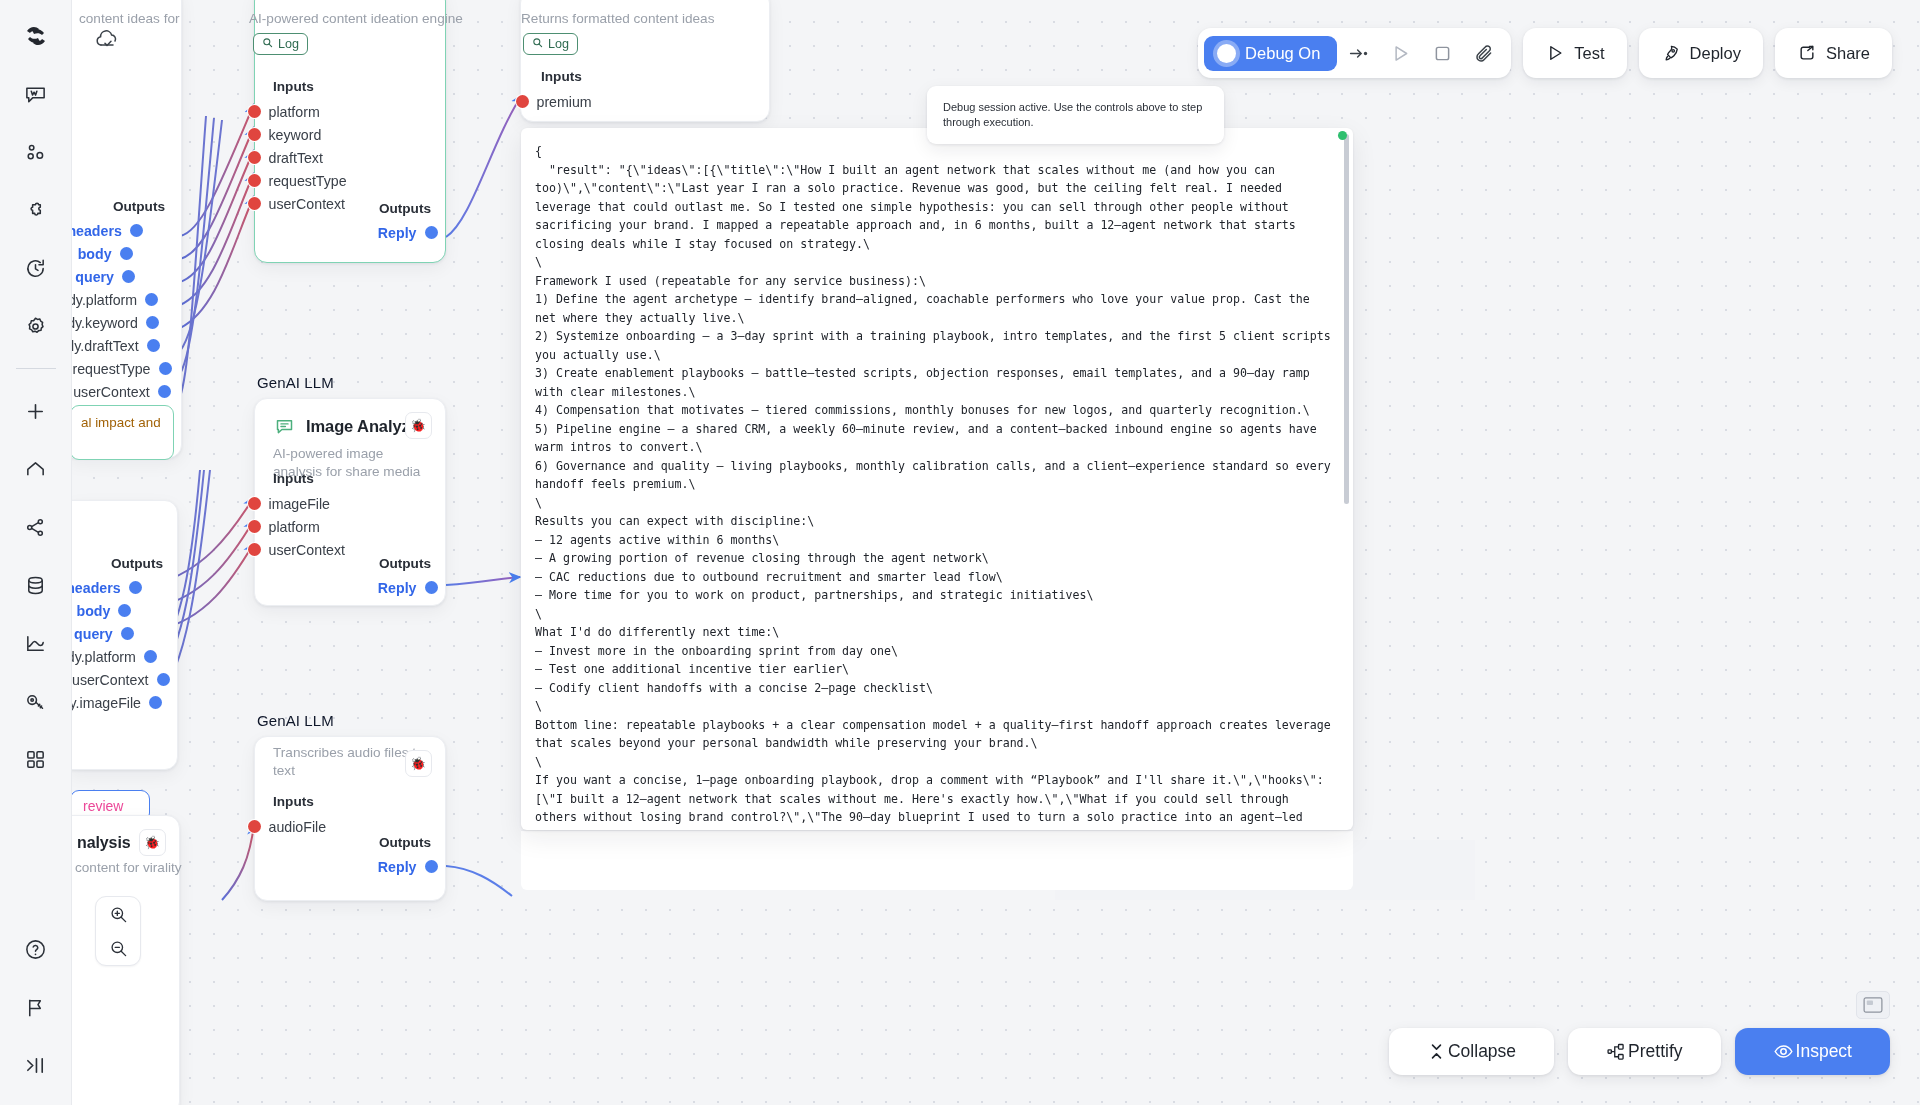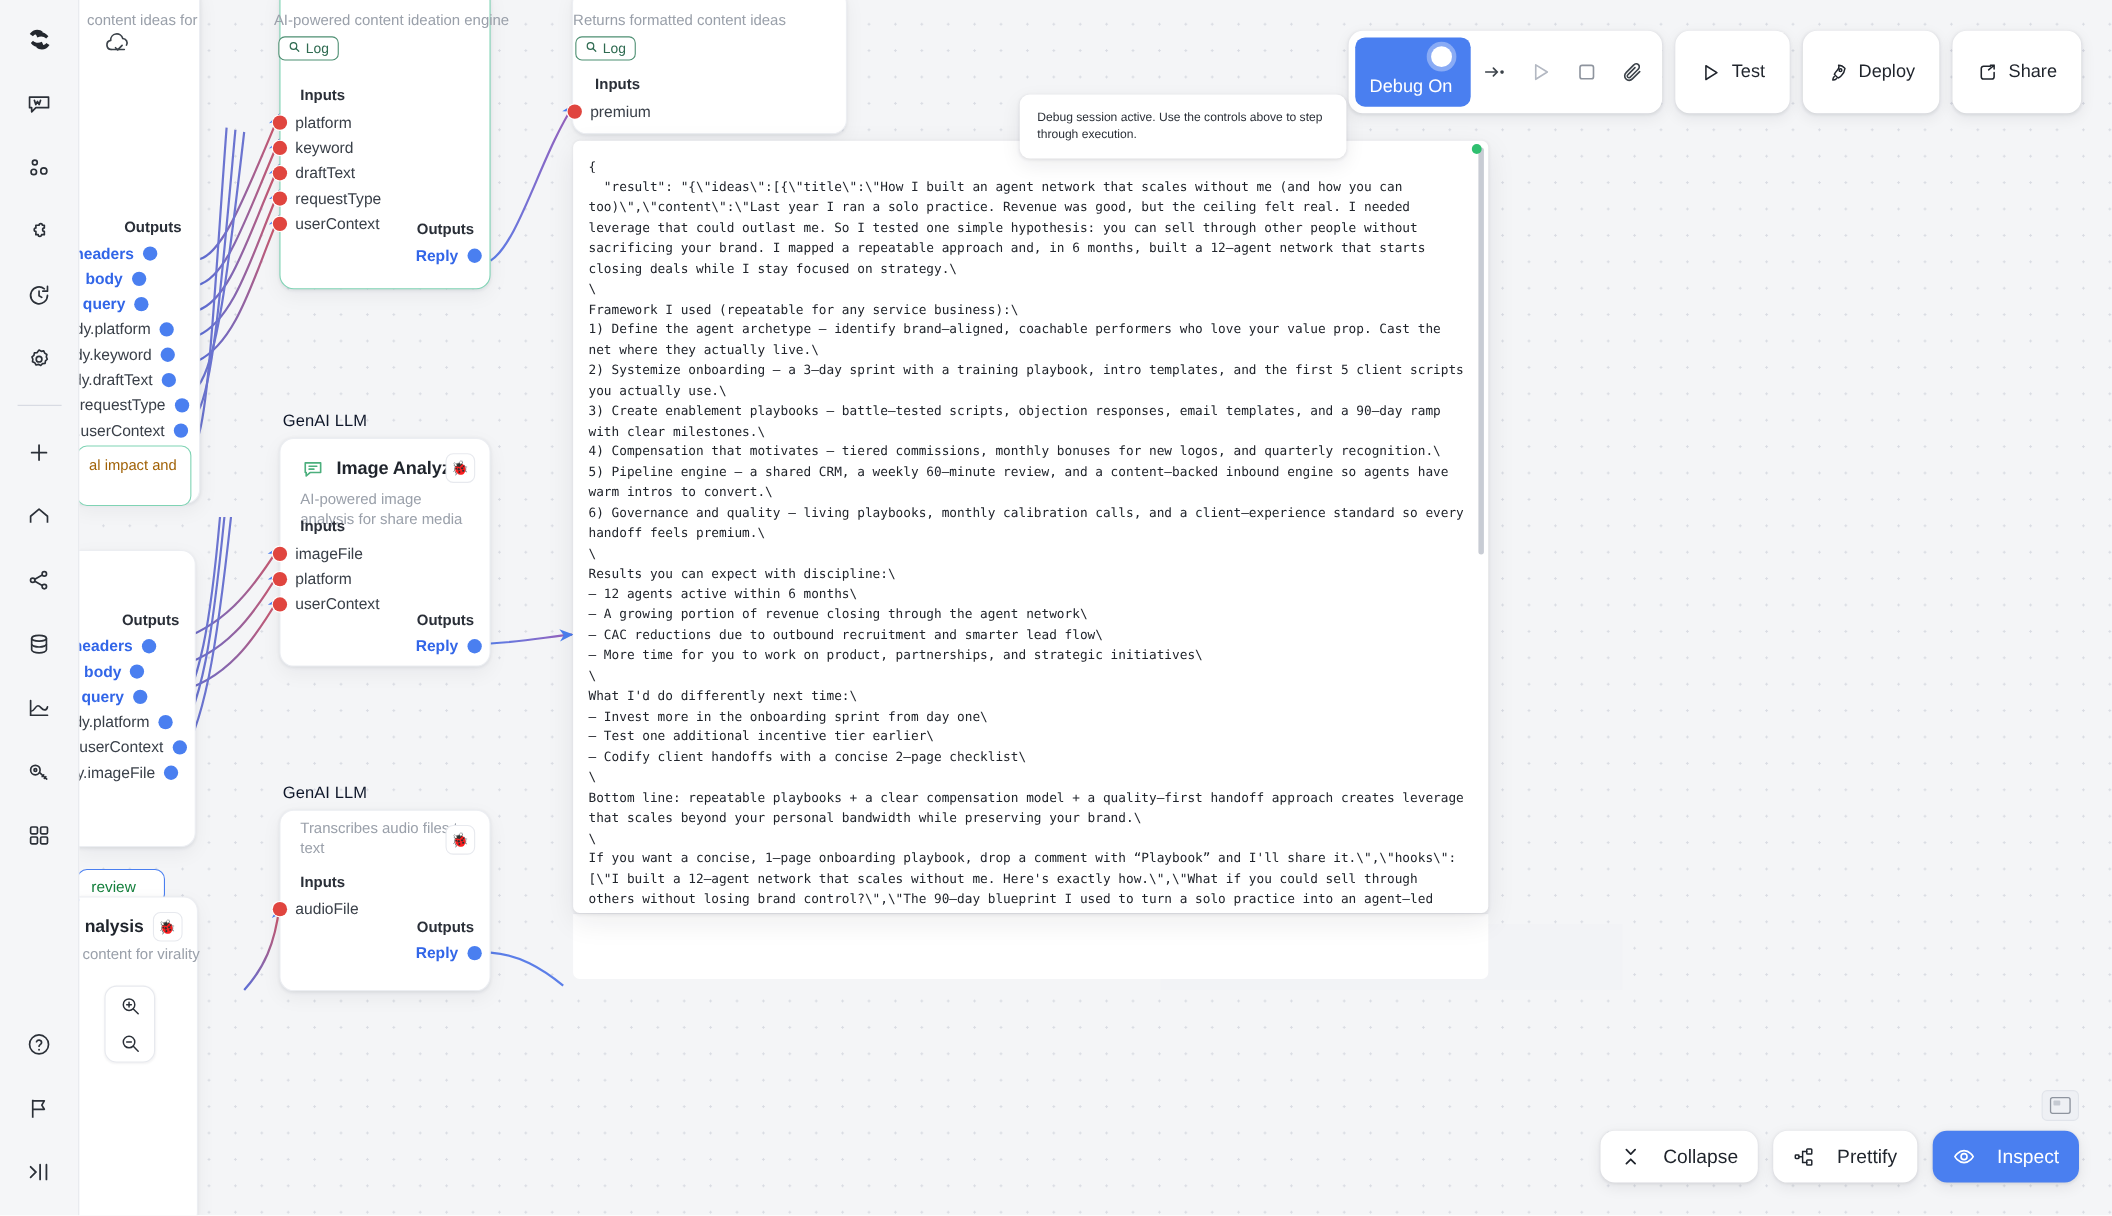--- a/index.html
+++ b/index.html
@@ -79,40 +79,40 @@
   
   .zoomctl {
     position: absolute; width: 46px; border: 1px solid #e7e9ee; border-radius: 11px;
     background: #fff; display: flex; flex-direction: column; align-items: center;
     box-shadow: 0 1px 2px rgba(20,25,40,.05);
   }
   .zoomctl div { height: 34px; width: 46px; display: flex; align-items: center; justify-content: center; cursor: pointer; }
 
   .preview-box {
     position: absolute; border: 1.6px solid #4a7ff0; border-radius: 9px;
-    background: #fff; color: #15803d; font-size: 14px;
+    background: #fff; color: #ec4899; font-size: 14px;
     display: flex; align-items: center; padding-left: 12px; overflow: hidden;
   }
   .small-box {
     position: absolute; border: 1.6px solid #7fd3b4; border-radius: 9px;
     background: #fff; color: #a16207; font-size: 13.4px;
     padding: 8px 10px; overflow: hidden; line-height: 1.3;
   }
 
   
   #toolbar { position: absolute; top: 28px; right: 28px; display: flex; gap: 12px; z-index: 50; }
   .tb-group {
     background: #fff; border-radius: 13px; display: flex; align-items: center;
     box-shadow: 0 1px 3px rgba(20,25,40,.09), 0 4px 14px rgba(20,25,40,.07);
     padding: 6px;
   }
   .debug-pill {
-    display: flex; align-items: flex-end; gap: 9px;
+    display: flex; align-items: center; gap: 9px;
     background: #4a7ff0; color: #fff; border-radius: 9px;
-    padding: 8px 17px 8px 13px; font-size: 16.5px; font-weight: 400; cursor: pointer; flex-direction: column;
+    padding: 8px 17px 8px 13px; font-size: 16.5px; font-weight: 400; cursor: pointer;
   }
   .debug-knob {
     width: 19px; height: 19px; border-radius: 50%;
     background: #fff; box-shadow: 0 0 0 4px rgba(255,255,255,.35);
   }
   .tb-icon {
     width: 42px; height: 38px; display: flex; align-items: center; justify-content: center;
     cursor: pointer; border-radius: 8px; color: #9ba1ab;
   }
   .tb-icon.dark { color: #2b3038; }
@@ -165,22 +165,22 @@
     border-radius: 0 0 6px 6px; z-index: 39;
   }
   #json-bottom2 {
     position: absolute; left: 1055px; top: 840px; width: 420px; height: 60px;
     background: #f2f3f6; z-index: 38;
   }
 
   
   #bottombar { position: absolute; right: 30px; bottom: 30px; display: flex; gap: 14px; z-index: 70; }
   .bb-btn {
-    display: flex; align-items: center; gap: 20px;
-    background: #fff; border-radius: 13px; padding: 13px 18px;
+    display: flex; align-items: center; gap: 2px;
+    background: #fff; border-radius: 13px; padding: 13px 38px;
     font-size: 17.5px; color: #1f242c; cursor: pointer;
     box-shadow: 0 1px 3px rgba(20,25,40,.09), 0 4px 14px rgba(20,25,40,.08);
   }
   .bb-btn.primary { background: #4a7ff0; color: #fff; }
 
   #minimap {
     position: absolute; right: 30px; bottom: 86px;
     width: 34px; height: 28px; border-radius: 5px;
     background: #eef0f4; border: 1px solid #e1e4ea;
     display: flex; align-items: center; justify-content: center; z-index: 65;

